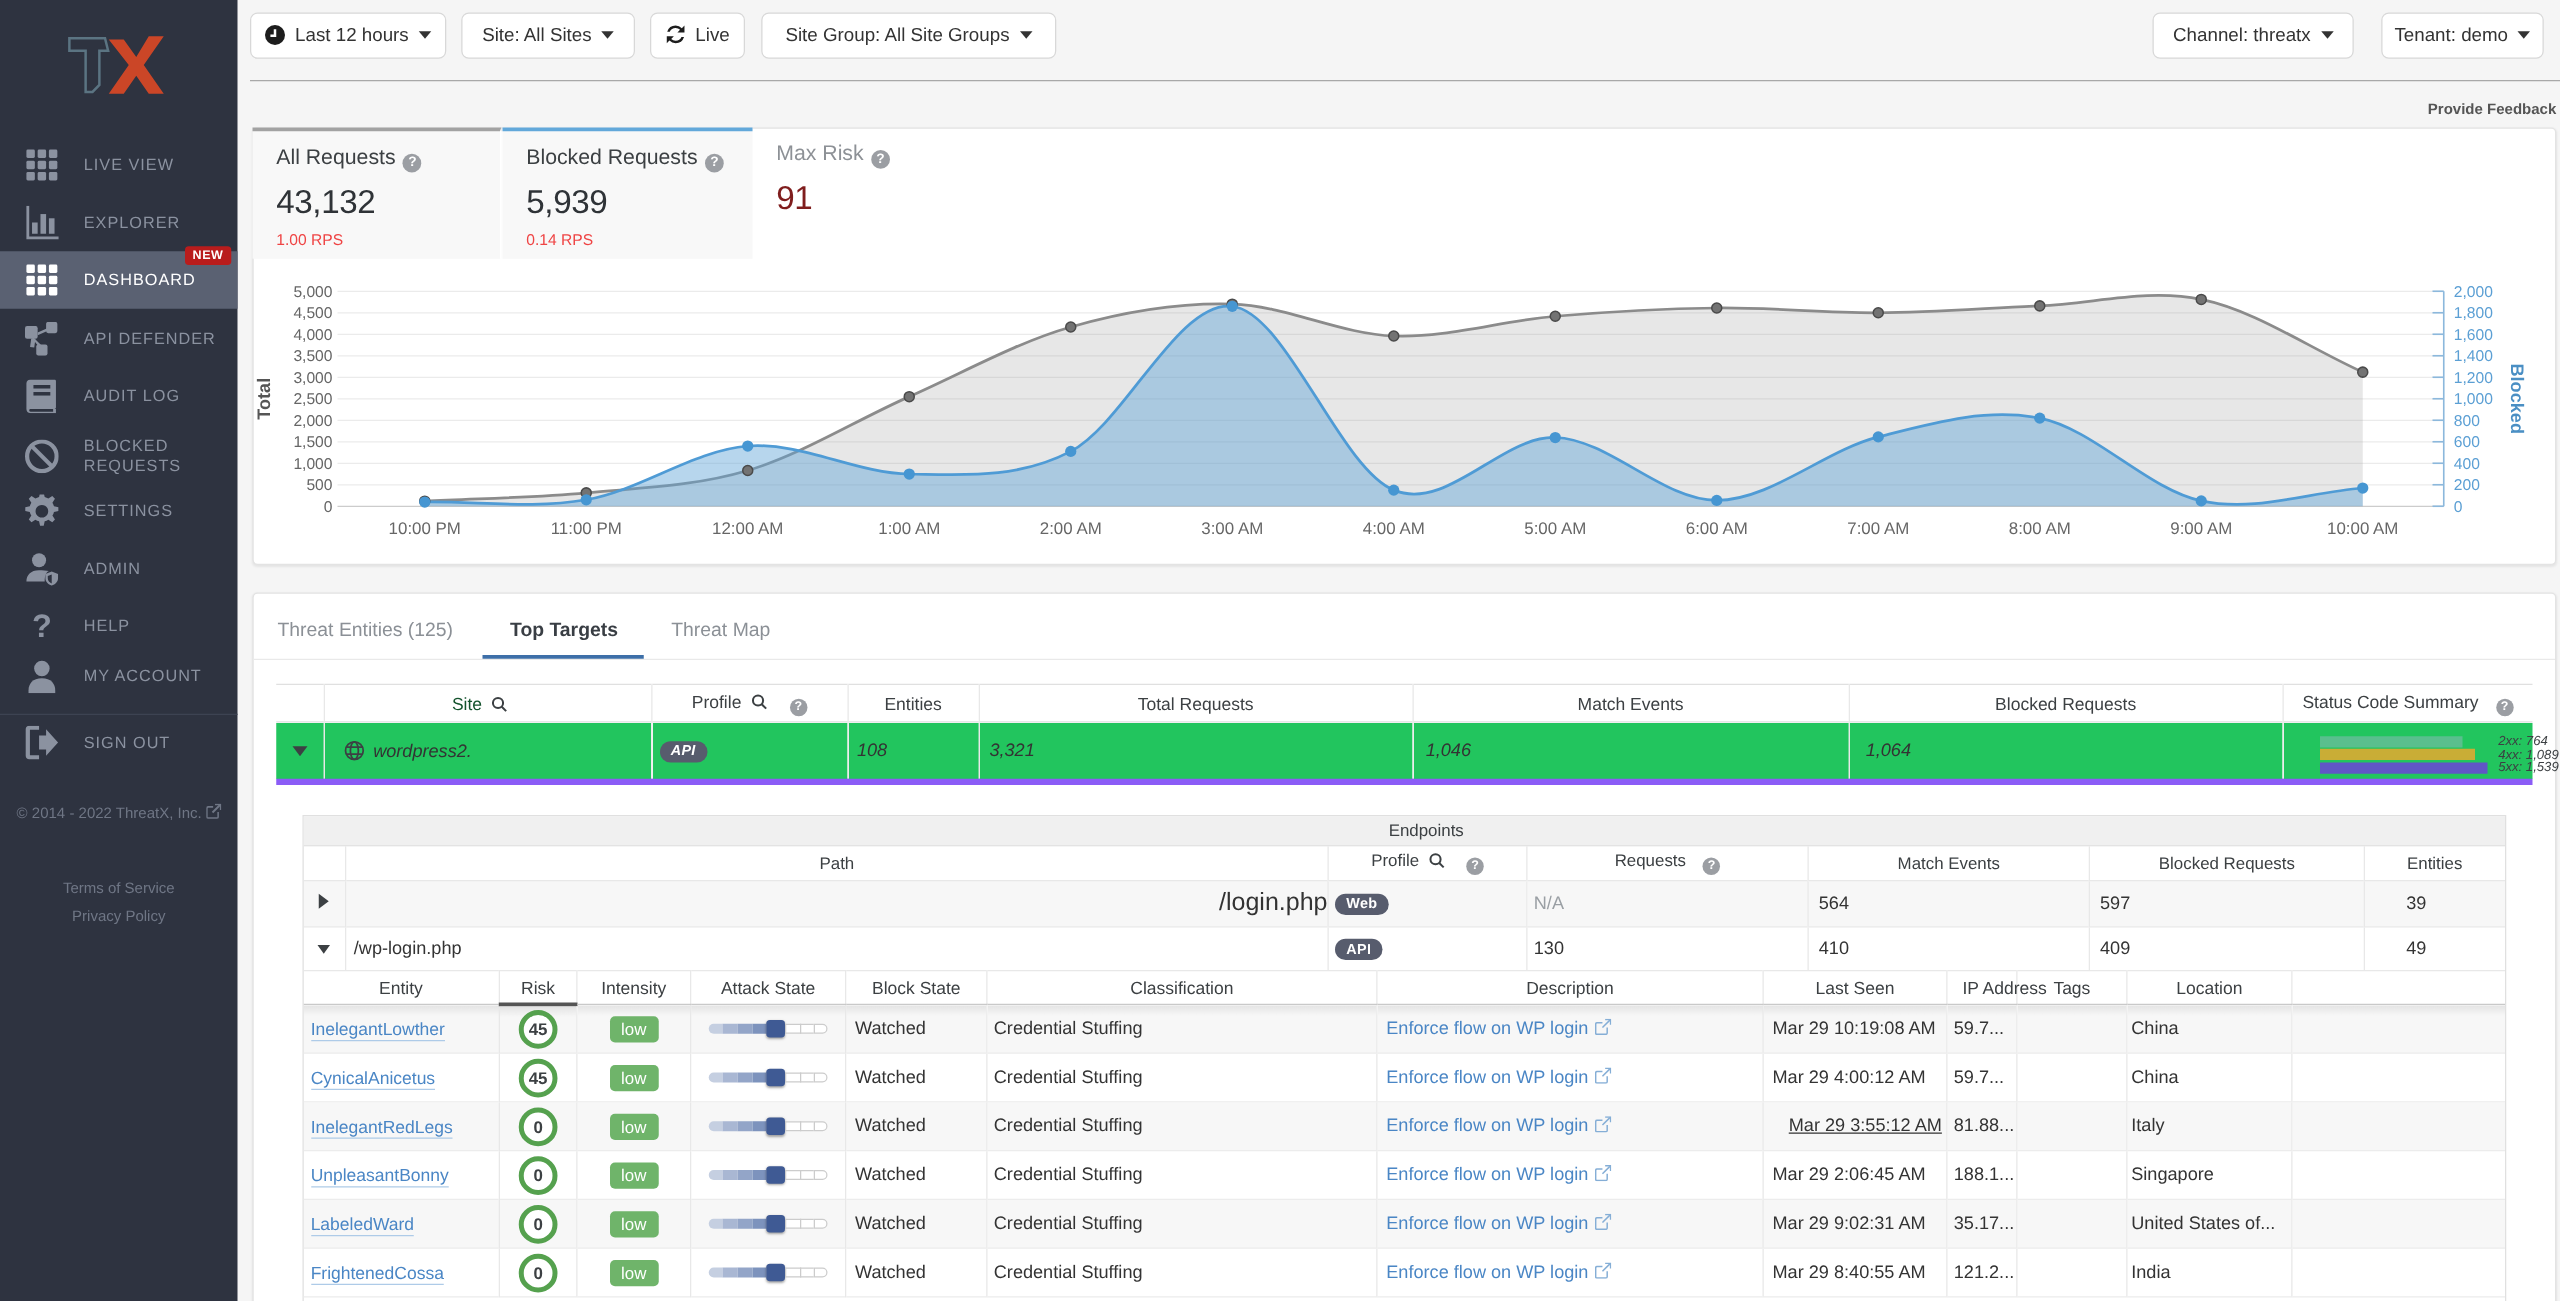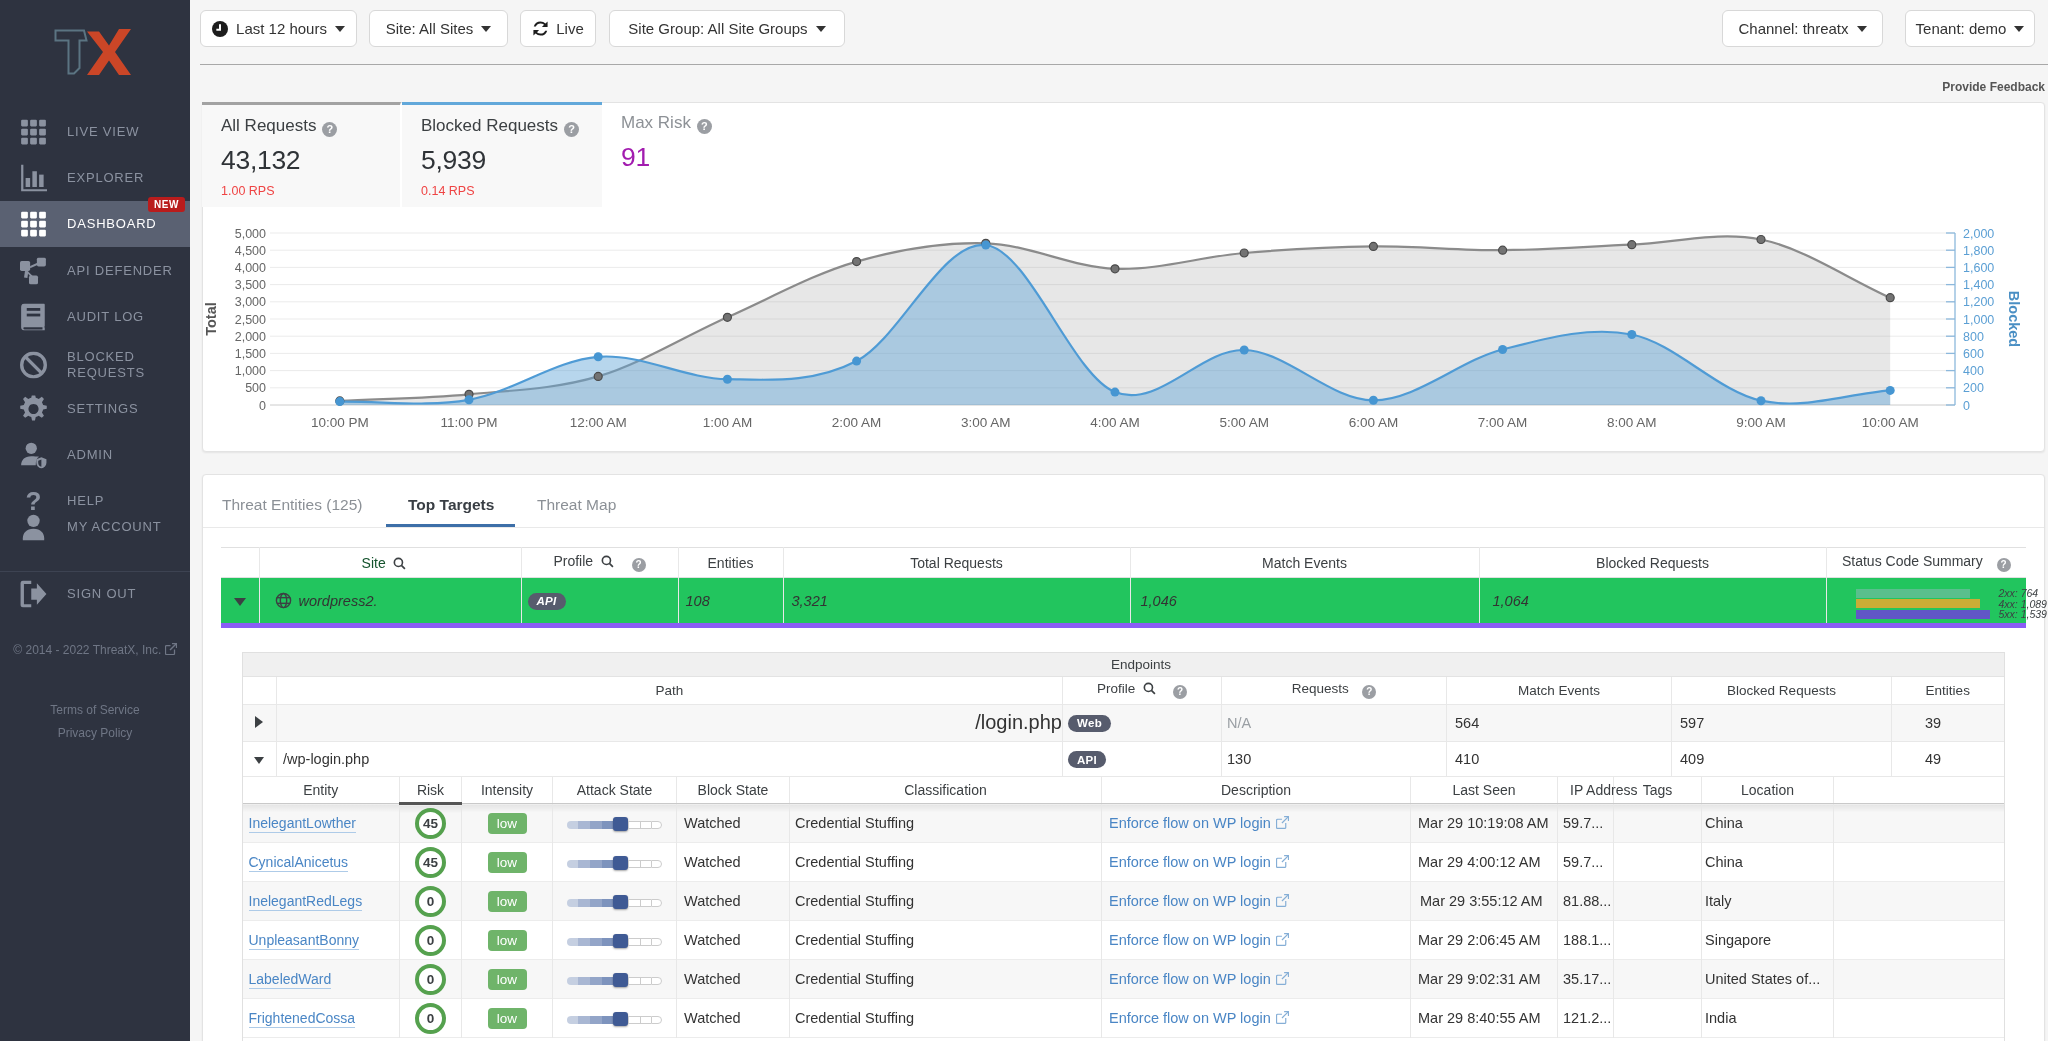--- a/index.html
+++ b/index.html
@@ -134,21 +134,21 @@
         <circle cx="10" cy="6" r="5"></circle>
         <path d="M10,13 C4,13 1,16.5 1,21 L14,21 C14,17 15,14.5 17,13.6 C15,13.1 12.5,13 10,13 Z"></path>
         <path d="M19,14 l4.5,1.8 0,3 c0,2.5 -2,4.5 -4.5,5.2 c-2.5,-0.7 -4.5,-2.7 -4.5,-5.2 l0,-3 Z M19,16 l-2.8,1.1 0,1.9 c0,1.6 1.2,2.9 2.8,3.5 Z"></path>
       </svg>
     <span class="mi-label">ADMIN</span>
   </div>
   <div class="menu-item" style="top:478px;">
     <div class="mi-icon" style="font-size:26px; font-weight:bold; text-align:center; line-height:27px;">?</div>
     <span class="mi-label">HELP</span>
   </div>
-  <div class="menu-item" style="top:504px;">
+  <div class="menu-item" style="top:518px;">
     <svg class="mi-icon" viewBox="0 0 24 24" fill="currentColor">
         <circle cx="12" cy="6.5" r="5.5"></circle>
         <path d="M12,13.5 C5.5,13.5 2.5,17.5 2.5,22 L2.5,24 L21.5,24 L21.5,22 C21.5,17.5 18.5,13.5 12,13.5 Z"></path>
       </svg>
     <span class="mi-label">MY ACCOUNT</span>
   </div>
   <div id="sb-sep"></div>
   <div class="menu-item" style="top:571px;">
     <svg class="mi-icon" viewBox="0 0 24 24" fill="currentColor">
         <path d="M10,0 L3,0 C1.5,0 0.5,1 0.5,2.5 L0.5,21.5 C0.5,23 1.5,24 3,24 L10,24 L10,21 L3.5,21 L3.5,3 L10,3 Z"></path>
@@ -192,21 +192,21 @@
     <div class="sc-value">43,132</div>
     <div class="sc-rps">1.00 RPS</div>
   </div>
   <div class="scard" style="left:199px; width:200px; background:#f8f8f8; border-top:3.5px solid #62a8da;">
     <div class="sc-label">Blocked Requests<span class="qmark">?</span></div>
     <div class="sc-value">5,939</div>
     <div class="sc-rps">0.14 RPS</div>
   </div>
   <div class="scard" style="left:399px; width:200px;">
     <div class="sc-label" style="color:#8d9196;">Max Risk<span class="qmark">?</span></div>
-    <div class="sc-value" style="color:#a21caf;">91</div>
+    <div class="sc-value" style="color:#7f1d1d;">91</div>
   </div>
 
   <svg id="chart" class="abs" style="left:0;top:0;" width="1843" height="350" viewBox="0 0 1843 350">
     <line x1="67" y1="130.0" x2="1752" y2="130.0" stroke="#ebebeb" stroke-width="1"></line>
     <line x1="67" y1="147.2" x2="1752" y2="147.2" stroke="#ebebeb" stroke-width="1"></line>
     <line x1="67" y1="164.4" x2="1752" y2="164.4" stroke="#ebebeb" stroke-width="1"></line>
     <line x1="67" y1="181.6" x2="1752" y2="181.6" stroke="#ebebeb" stroke-width="1"></line>
     <line x1="67" y1="198.8" x2="1752" y2="198.8" stroke="#ebebeb" stroke-width="1"></line>
     <line x1="67" y1="216.0" x2="1752" y2="216.0" stroke="#ebebeb" stroke-width="1"></line>
     <line x1="67" y1="233.2" x2="1752" y2="233.2" stroke="#ebebeb" stroke-width="1"></line>
@@ -472,21 +472,21 @@
   <td style="text-align:center;"><span class="risk-circle">0</span></td>
   <td style="text-align:center;"><span class="low-badge">low</span></td>
   <td style="text-align:center;"><span style="display:inline-block;white-space:nowrap;line-height:8px;vertical-align:middle;position:relative;top:1.5px;"><span style="display:inline-block;width:11.6px;height:8px;background:#c5cfe1;border-radius:4px 0 0 4px;"></span><span style="display:inline-block;width:11.6px;height:8px;background:#a9b7d3;"></span><span style="display:inline-block;width:11.6px;height:8px;background:#93a5c8;"></span><span style="display:inline-block;width:11.6px;height:8px;background:#7d93bd;"></span><span style="display:inline-block;width:15px;height:14px;background:#3f5a94;border-radius:3px;margin-top:-3px;vertical-align:top;box-shadow:0 1px 2px rgba(0,0,0,0.35);"></span><span style="display:inline-block;width:11.3px;height:8px;background:#fff;border:1px solid #ccc;border-right:none;"></span><span style="display:inline-block;width:11.3px;height:8px;background:#fff;border:1px solid #ccc;border-right:none;"></span><span style="display:inline-block;width:11.3px;height:8px;background:#fff;border:1px solid #ccc;border-radius:0 4px 4px 0;"></span></span></td>
   <td style="padding-left:7px;font-size:14.5px;">Watched</td>
   <td style="padding-left:5px;font-size:14.5px;">Credential Stuffing</td>
   <td style="padding-left:7px;font-size:14.5px;"><span style="color:#4a86c5;">Enforce flow on WP login</span><svg width="13" height="13" viewBox="0 0 24 24" fill="none" stroke="#85aed6" stroke-width="2.2" style="vertical-align:-1px;margin-left:5px;">
                 <path d="M18,13 L18,21 C18,22 17,23 16,23 L3,23 C2,23 1,22 1,21 L1,8 C1,7 2,6 3,6 L11,6"></path>
                 <path d="M15,1 L23,1 L23,9"></path>
                 <line x1="11" y1="13" x2="22" y2="2"></line>
               </svg></td>
-  <td style="padding-left:9px;font-size:14.5px;">Mar 29 3:55:12 AM</td>
+  <td style="padding-left:20px;font-size:14.5px;text-decoration:underline;">Mar 29 3:55:12 AM</td>
   <td style="padding-left:5px;font-size:14.5px;">81.88...</td>
   <td style=""></td>
   <td style="padding-left:3px;font-size:14.5px;">Italy</td>
   <td style=""></td>
 </tr>
 <tr style="height:39px;background:#fff;border-bottom:1px solid #ececec;">
   <td style="padding-left:6px;font-size:14px;"><span class="ent-link">UnpleasantBonny</span></td>
   <td style="text-align:center;"><span class="risk-circle">0</span></td>
   <td style="text-align:center;"><span class="low-badge">low</span></td>
   <td style="text-align:center;"><span style="display:inline-block;white-space:nowrap;line-height:8px;vertical-align:middle;position:relative;top:1.5px;"><span style="display:inline-block;width:11.6px;height:8px;background:#c5cfe1;border-radius:4px 0 0 4px;"></span><span style="display:inline-block;width:11.6px;height:8px;background:#a9b7d3;"></span><span style="display:inline-block;width:11.6px;height:8px;background:#93a5c8;"></span><span style="display:inline-block;width:11.6px;height:8px;background:#7d93bd;"></span><span style="display:inline-block;width:15px;height:14px;background:#3f5a94;border-radius:3px;margin-top:-3px;vertical-align:top;box-shadow:0 1px 2px rgba(0,0,0,0.35);"></span><span style="display:inline-block;width:11.3px;height:8px;background:#fff;border:1px solid #ccc;border-right:none;"></span><span style="display:inline-block;width:11.3px;height:8px;background:#fff;border:1px solid #ccc;border-right:none;"></span><span style="display:inline-block;width:11.3px;height:8px;background:#fff;border:1px solid #ccc;border-radius:0 4px 4px 0;"></span></span></td>

